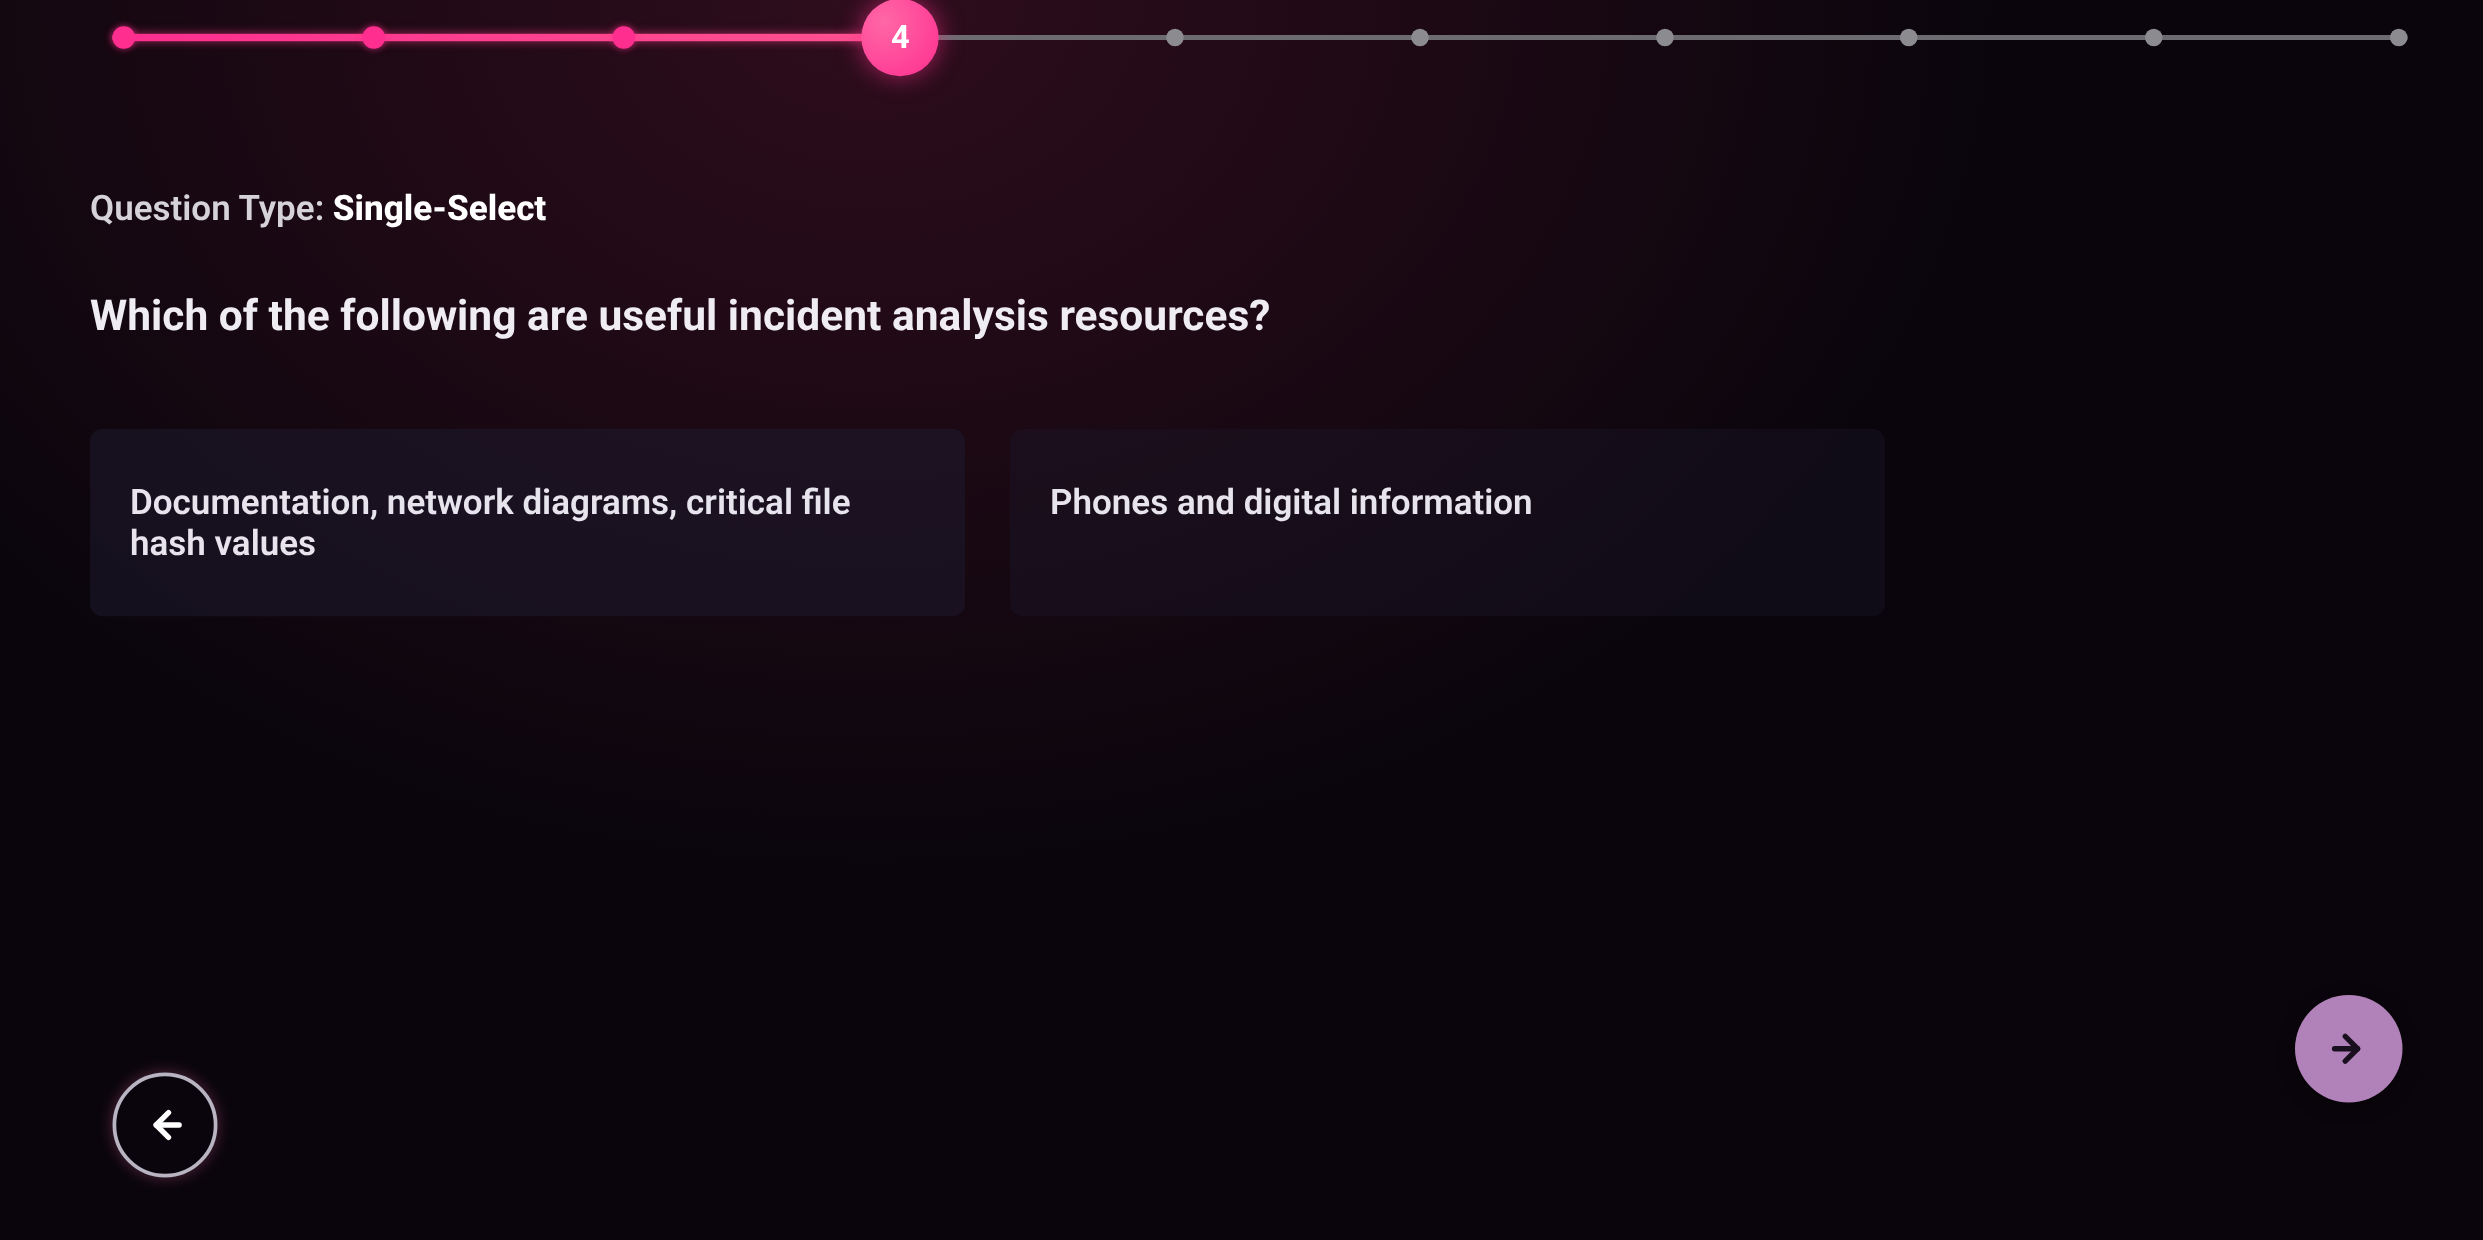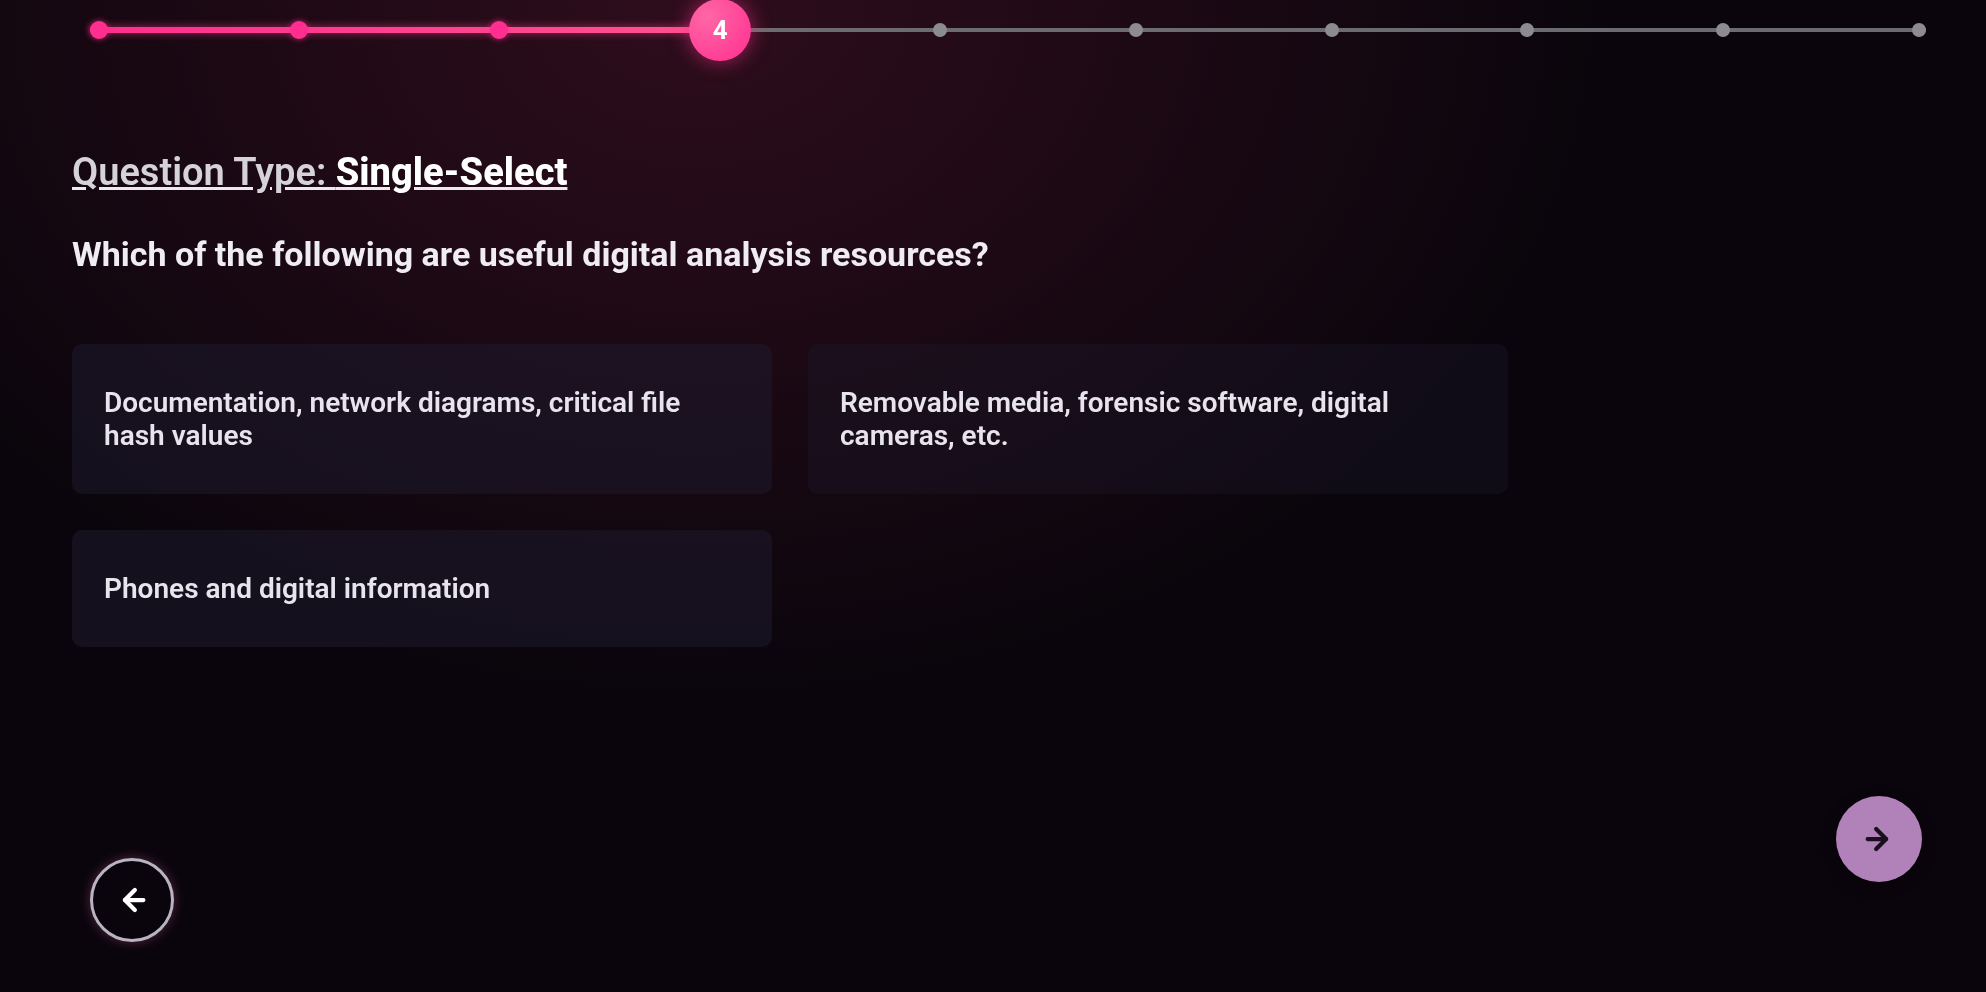--- a/index.html
+++ b/index.html
@@ -77,24 +77,23 @@
     }
 
     
     .content {
       position: absolute;
       top: 150px;
       left: 72px;
       right: 72px;
     }
     .qtype-line {
-      font-size: 38px;
+      font-size: 28px;
       color: #ece8ef;
-      margin-bottom: 40px;
-      text-decoration: underline;
+      margin-bottom: 50px;
     }
     .qtype-label {
       font-weight: 600;
       color: #d6d2da;
     }
     .qtype-value {
       font-weight: 800;
       color: #fff;
     }
     .question-text {
@@ -184,28 +183,25 @@
   <div class="step-dot"></div>
   <div class="step-dot"></div>
   <div class="step-dot"></div>
   <div class="step-dot"></div>
 </div>
 
 <div class="content">
   <div class="qtype-line">
     <span class="qtype-label">Question Type: </span><span class="qtype-value">Single-Select</span>
   </div>
-  <div class="question-text">Which of the following are useful digital analysis resources?</div>
+  <div class="question-text">Which of the following are useful incident analysis resources?</div>
 
   <div class="options">
     <div class="option">
       <span>Documentation, network diagrams, critical file hash values</span>
-    </div>
-    <div class="option">
-      <span>Removable media, forensic software, digital cameras, etc.</span>
     </div>
     <div class="option">
       <span>Phones and digital information</span>
     </div>
   </div>
 </div>
 
 <button class="back-btn">
   <svg class="arrow-icon" viewBox="0 0 24 24">
     <path d="M15 5 L8 12 L15 19 M8 12 L22 12" style="display:none"></path>

